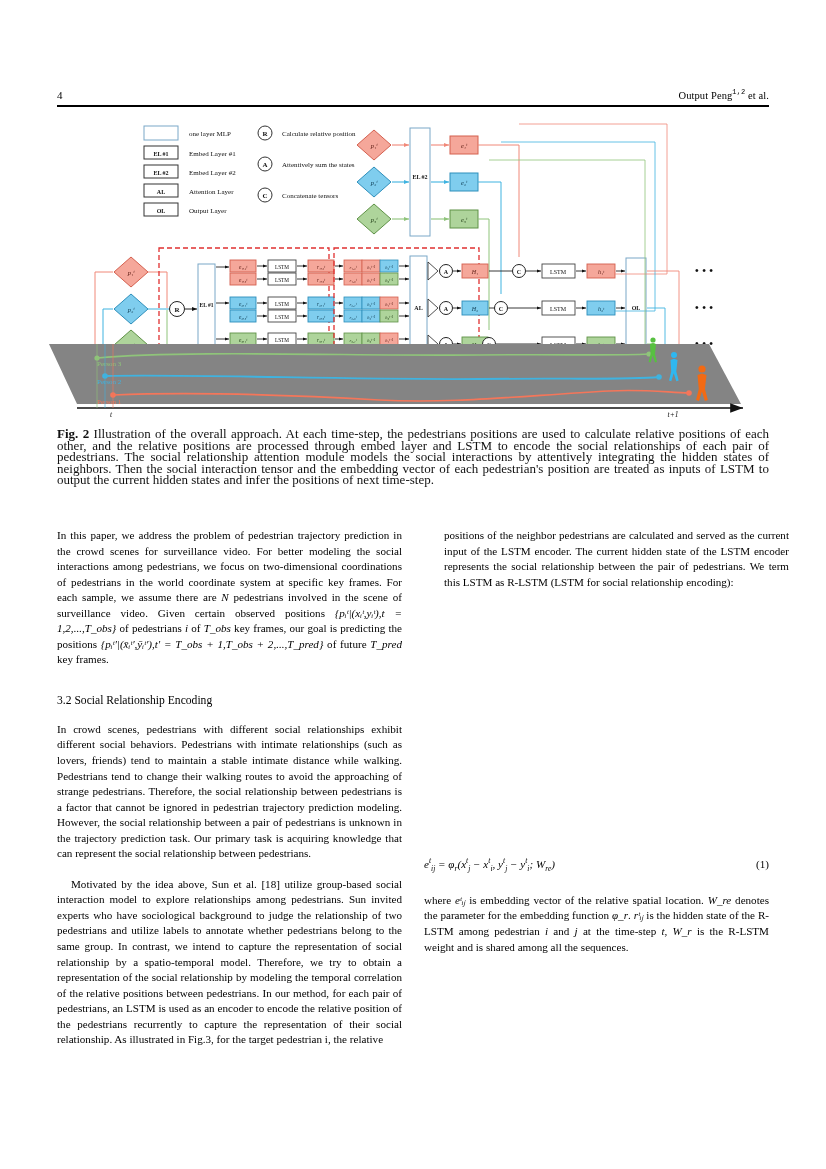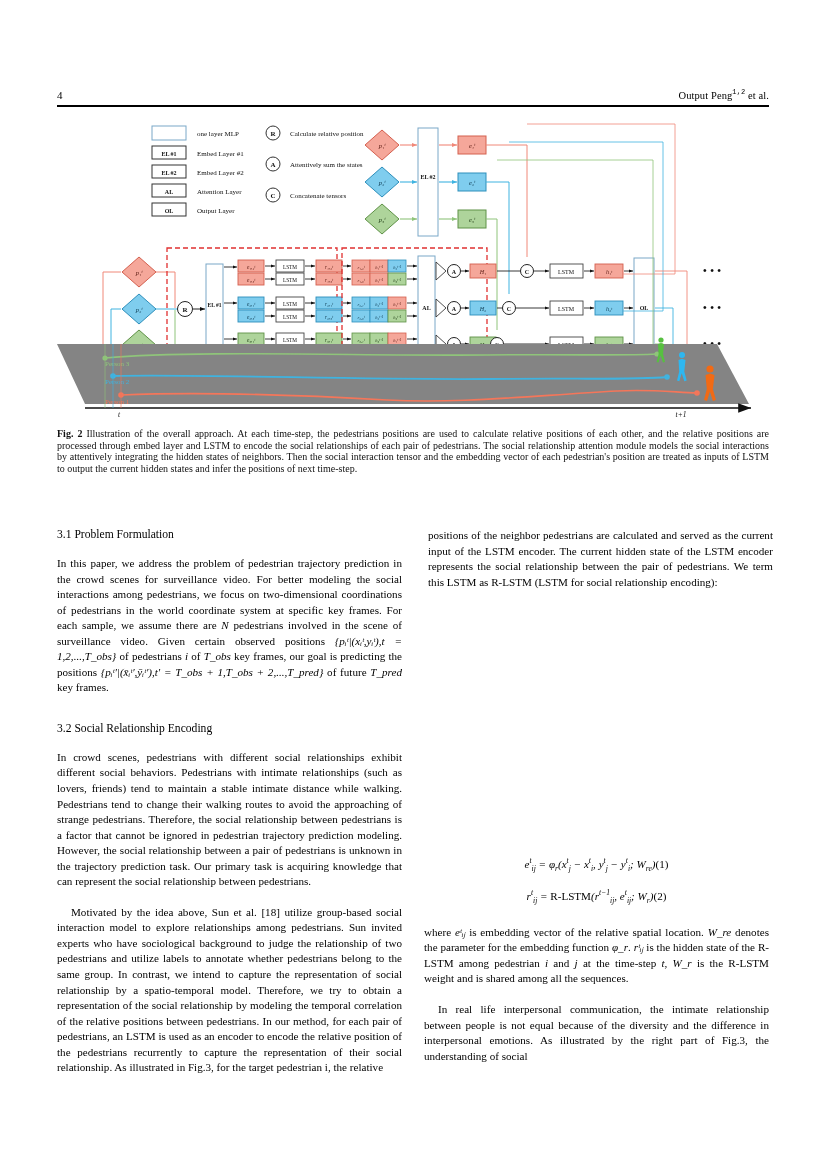--- a/index.html
+++ b/index.html
@@ -38,31 +38,31 @@
   .headrule {
     position: absolute;
     left: 57px; top: 105px;
     width: 712px; height: 2px;
     background: #000;
   }
 
   
   .figure {
     position: absolute;
-    left: 57px; top: 112px;
+    left: 49px; top: 112px;
     width: 712px; height: 305px;
   }
   .fig-svg { position: absolute; left: 0; top: 0; }
 
   
   .caption {
     position: absolute;
     left: 57px; top: 428px;
     width: 712px;
-    font-size: 10px;
+    font-size: 13px;
     line-height: 11.6px;
     text-align: justify;
     color: #111;
   }
   .caption b { font-weight: bold; }
 
   
   .col {
     position: absolute;
     top: 528px;
@@ -86,21 +86,21 @@
   h3.sec2 { margin-top: 26px; font-family: Liberation Serif, serif; }
   p.body { margin: 0; text-indent: 0; }
   p.body + p.body { text-indent: 14px; margin-top: 15px; }
 
   .eqwrap {
     margin: 12px 0 4px 0;
     position: relative;
     font-size: 11.1px;
     line-height: 20px;
   }
-  .eqrow { display: flex; justify-content: center; align-items: baseline; }
+  .eqrow { display: flex; justify-content: space-between; align-items: baseline; }
   .eqbody { font-style: italic; white-space: nowrap; }
   .eqnum { font-style: normal; }
   .up { vertical-align: super; font-size: 7.6px; font-style: italic; }
   .dn { vertical-align: sub;   font-size: 7.6px; font-style: italic; }
   .rm { font-style: normal; }
 
   
 </style>
 </head>
 <body>
@@ -491,21 +491,20 @@
         <line x1="48" y1="232" x2="48" y2="296" stroke="#8fc47a" stroke-width=".7" opacity=".85"></line>
         <text x="62" y="305" font-size="7.5" text-anchor="middle" font-style="italic" fill="#111">t</text>
         <text x="624" y="305" font-size="7.5" text-anchor="middle" font-style="italic" fill="#111">t+1</text>
       </g>
     </svg>
   </div>
 
   <div class="caption"><b>Fig. 2</b> <span>Illustration of the overall approach. At each time-step, the pedestrians positions are used to calculate relative positions of each other, and the relative positions are processed through embed layer and LSTM to encode the social relationships of each pair of pedestrians. The social relationship attention module models the social interactions by attentively integrating the hidden states of neighbors. Then the social interaction tensor and the embedding vector of each pedestrian's position are treated as inputs of LSTM to output the current hidden states and infer the positions of next time-step.</span></div>
 
   <div class="col col-left">
-    <h3 class="sec">3.1 Problem Formulation</h3>
     <p class="body"><span>In this paper, we address the problem of pedestrian trajectory prediction in the crowd scenes for surveillance video. For better modeling the social interactions among pedestrians, we focus on two-dimensional coordinations of pedestrians in the world coordinate system at specific key frames. For each sample, we assume there are </span><i>N</i><span> pedestrians involved in the scene of surveillance video. Given certain observed positions </span><i>{pᵢᵗ|(xᵢᵗ,yᵢᵗ),t = 1,2,...,T_obs}</i><span> of pedestrians </span><i>i</i><span> of </span><i>T_obs</i><span> key frames, our goal is predicting the positions </span><i>{pᵢᵗ′|(x̄ᵢᵗ′,ȳᵢᵗ′),t′ = T_obs + 1,T_obs + 2,...,T_pred}</i><span> of future </span><i>T_pred</i><span> key frames.</span></p>
 
     <h3 class="sec sec2">3.2 Social Relationship Encoding</h3>
     <p class="body">In crowd scenes, pedestrians with different social relationships exhibit different social behaviors. Pedestrians with intimate relationships (such as lovers, friends) tend to maintain a stable intimate distance while walking. Pedestrians tend to change their walking routes to avoid the approaching of strange pedestrians. Therefore, the social relationship between pedestrians is a factor that cannot be ignored in pedestrian trajectory prediction modeling. However, the social relationship between a pair of pedestrians is unknown in the trajectory prediction task. Our primary task is acquiring knowledge that can represent the social relationship between pedestrians.</p>
     <p class="body">Motivated by the idea above, Sun et al. [18] utilize group-based social interaction model to explore relationships among pedestrians. Sun invited experts who have sociological background to judge the relationship of two pedestrians and utilize labels to annotate whether pedestrians belong to the same group. In contrast, we intend to capture the representation of social relationship by a spatio-temporal model. Therefore, we try to obtain a representation of the social relationship by modeling the temporal correlation of the relative positions between pedestrians. In our method, for each pair of pedestrians, an LSTM is used as an encoder to encode the relative position of the pedestrians recurrently to capture the representation of their social relationship. As illustrated in Fig.3, for the target pedestrian i, the relative</p>
   </div>
 
   <div class="col col-right">
     <p class="body" style="visibility:hidden;height:0;margin:0;overflow:hidden"></p>
 
@@ -513,29 +512,22 @@
       
     </div>
 
     <div class="eqwrap" style="margin-top:323px">
       <div class="eqrow">
         <span class="eqbody">e<span class="up">t</span><span class="dn">ij</span> = φ<span class="dn">r</span>(x<span class="up">t</span><span class="dn">j</span> − x<span class="up">t</span><span class="dn">i</span>, y<span class="up">t</span><span class="dn">j</span> − y<span class="up">t</span><span class="dn">i</span>; W<span class="dn">re</span>)</span>
         <span class="eqnum">(1)</span>
       </div>
     </div>
 
-    <div class="eqwrap" style="margin-top:2px">
-      <div class="eqrow">
-        <span class="eqbody">r<span class="up">t</span><span class="dn">ij</span> = <span class="rm">R-LSTM</span>(r<span class="up">t−1</span><span class="dn">ij</span>, e<span class="up">t</span><span class="dn">ij</span>; W<span class="dn">r</span>)</span>
-        <span class="eqnum">(2)</span>
-      </div>
-    </div>
 
     <p class="body" style="margin-top:14px"><span>where </span><i>eᵗᵢⱼ</i><span> is embedding vector of the relative spatial location. </span><i>W_re</i><span> denotes the parameter for the embedding function </span><i>φ_r</i><span>. </span><i>rᵗᵢⱼ</i><span> is the hidden state of the R-LSTM among pedestrian </span><i>i</i><span> and </span><i>j</i><span> at the time-step </span><i>t</i><span>, </span><i>W_r</i><span> is the R-LSTM weight and is shared among all the sequences.</span></p>
 
-    <p class="body" style="text-indent:14px">In real life interpersonal communication, the intimate relationship between people is not equal because of the diversity and the difference in interpersonal emotions. As illustrated by the right part of Fig.3, the understanding of social</p>
   </div>
 
-  <div style="position:absolute; left:428px; top:528px; width:345px; font-size:11.1px; line-height:15.55px; text-align:justify;">
+  <div style="position:absolute; left:444px; top:528px; width:345px; font-size:11.1px; line-height:15.55px; text-align:justify;">
     <p class="body" id="rc-cont" style="text-indent: 0px;">positions of the neighbor pedestrians are calculated and served as the current input of the LSTM encoder. The current hidden state of the LSTM encoder represents the social relationship between the pair of pedestrians. We term this LSTM as R-LSTM (LSTM for social relationship encoding):</p>
   </div>
 
 </div>
 
 </body></html>

